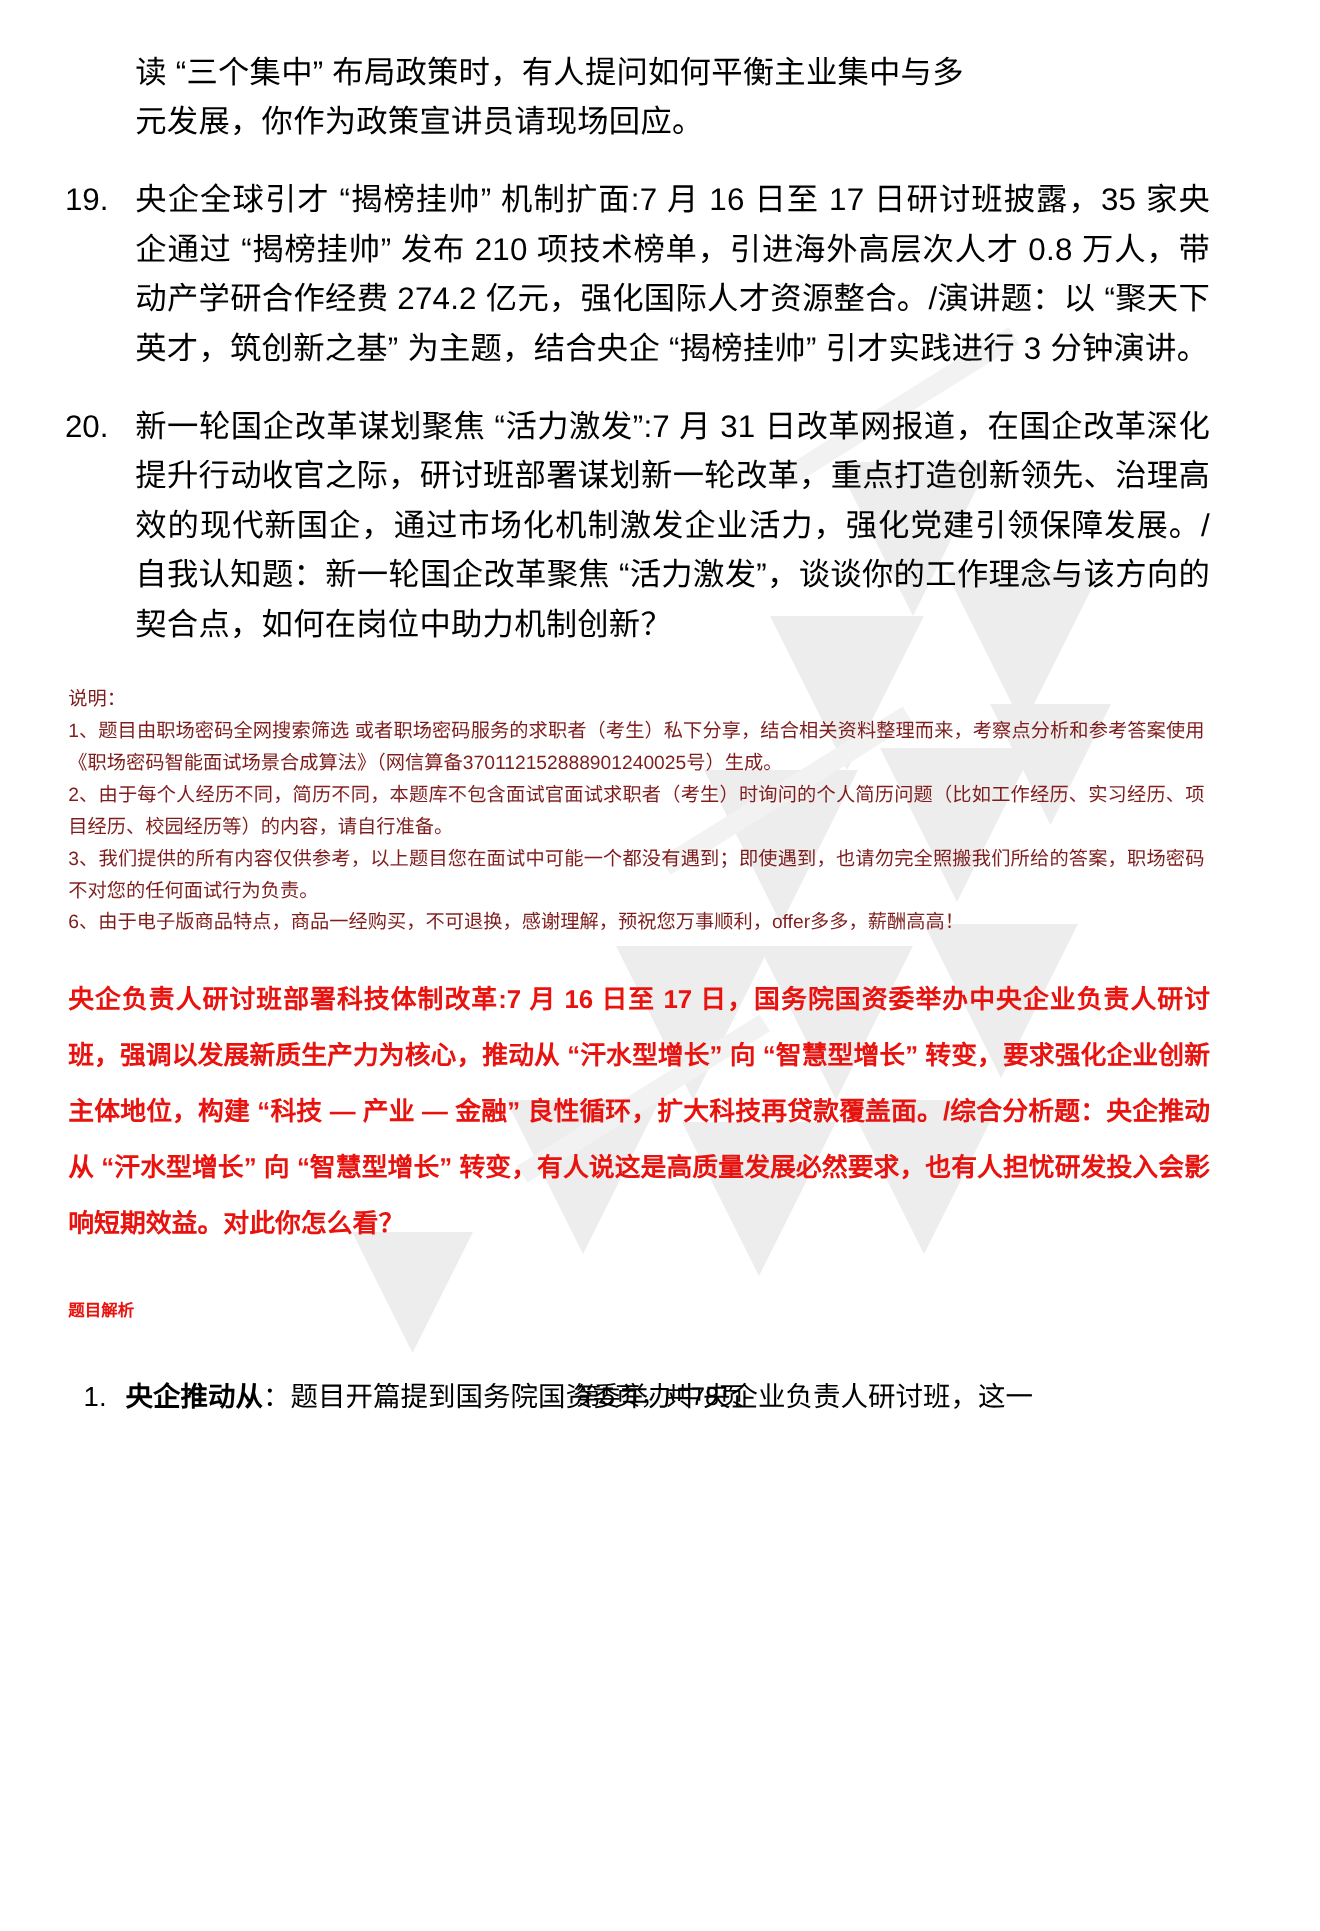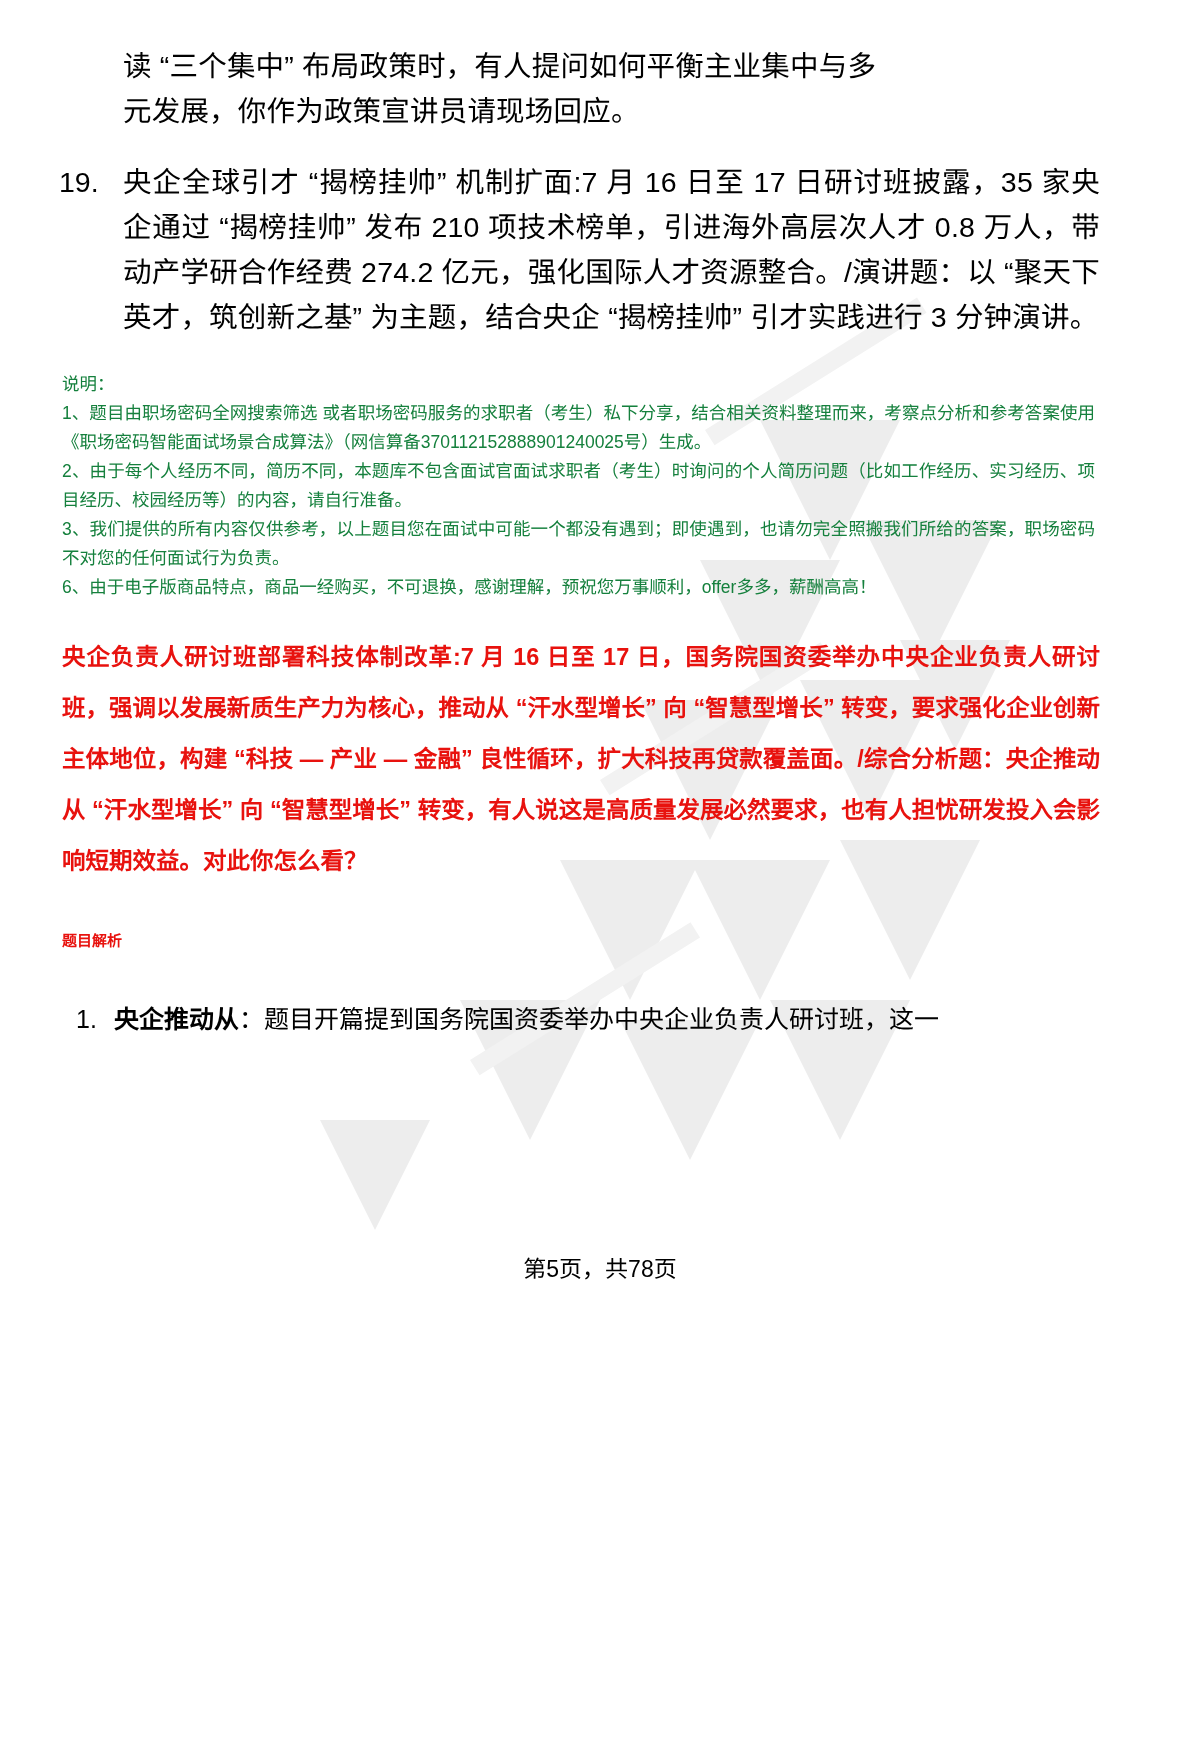--- a/index.html
+++ b/index.html
@@ -69,21 +69,21 @@
     text-justify: inter-ideograph;
     word-break: break-all;
   }
 
   
   .notes {
     margin: 30px 0 0 0;
     padding: 0 105px 0 62px;
     font-size: 17.5px;
     line-height: 29px;
-    color: #15803d;
+    color: #7f1d1d;
   }
   .notes .n-line {
     text-align: justify;
     text-justify: inter-ideograph;
     word-break: break-all;
   }
 
   
   .red-block {
     margin: 30px 0 0 0;
@@ -173,20 +173,24 @@
     <div class="q-wrap">
 
       <div class="cont-line">读 “三个集中” 布局政策时，有人提问如何平衡主业集中与多</div>
       <div class="cont-line">元发展，你作为政策宣讲员请现场回应。</div>
 
       <div class="q-item">
         <div class="q-num">19.</div>
         <div class="q-text">央企全球引才 “揭榜挂帅” 机制扩面:7 月 16 日至 17 日研讨班披露，35 家央企通过 “揭榜挂帅” 发布 210 项技术榜单，引进海外高层次人才 0.8 万人，带动产学研合作经费 274.2 亿元，强化国际人才资源整合。/演讲题：以 “聚天下英才，筑创新之基” 为主题，结合央企 “揭榜挂帅” 引才实践进行 3 分钟演讲。</div>
       </div>
 
+      <div class="q-item">
+        <div class="q-num">20.</div>
+        <div class="q-text">新一轮国企改革谋划聚焦 “活力激发”:7 月 31 日改革网报道，在国企改革深化提升行动收官之际，研讨班部署谋划新一轮改革，重点打造创新领先、治理高效的现代新国企，通过市场化机制激发企业活力，强化党建引领保障发展。/自我认知题：新一轮国企改革聚焦 “活力激发”，谈谈你的工作理念与该方向的契合点，如何在岗位中助力机制创新？</div>
+      </div>
     </div>
 
     <div class="notes">
       <div class="n-line">说明：</div>
       <div class="n-line">1、题目由职场密码全网搜索筛选 或者职场密码服务的求职者（考生）私下分享，结合相关资料整理而来，考察点分析和参考答案使用《职场密码智能面试场景合成算法》（网信算备370112152888901240025号）生成。</div>
       <div class="n-line">2、由于每个人经历不同，简历不同，本题库不包含面试官面试求职者（考生）时询问的个人简历问题（比如工作经历、实习经历、项目经历、校园经历等）的内容，请自行准备。</div>
       <div class="n-line">3、我们提供的所有内容仅供参考，以上题目您在面试中可能一个都没有遇到；即使遇到，也请勿完全照搬我们所给的答案，职场密码不对您的任何面试行为负责。</div>
       <div class="n-line">6、由于电子版商品特点，商品一经购买，不可退换，感谢理解，预祝您万事顺利，offer多多，薪酬高高！</div>
     </div>
 

